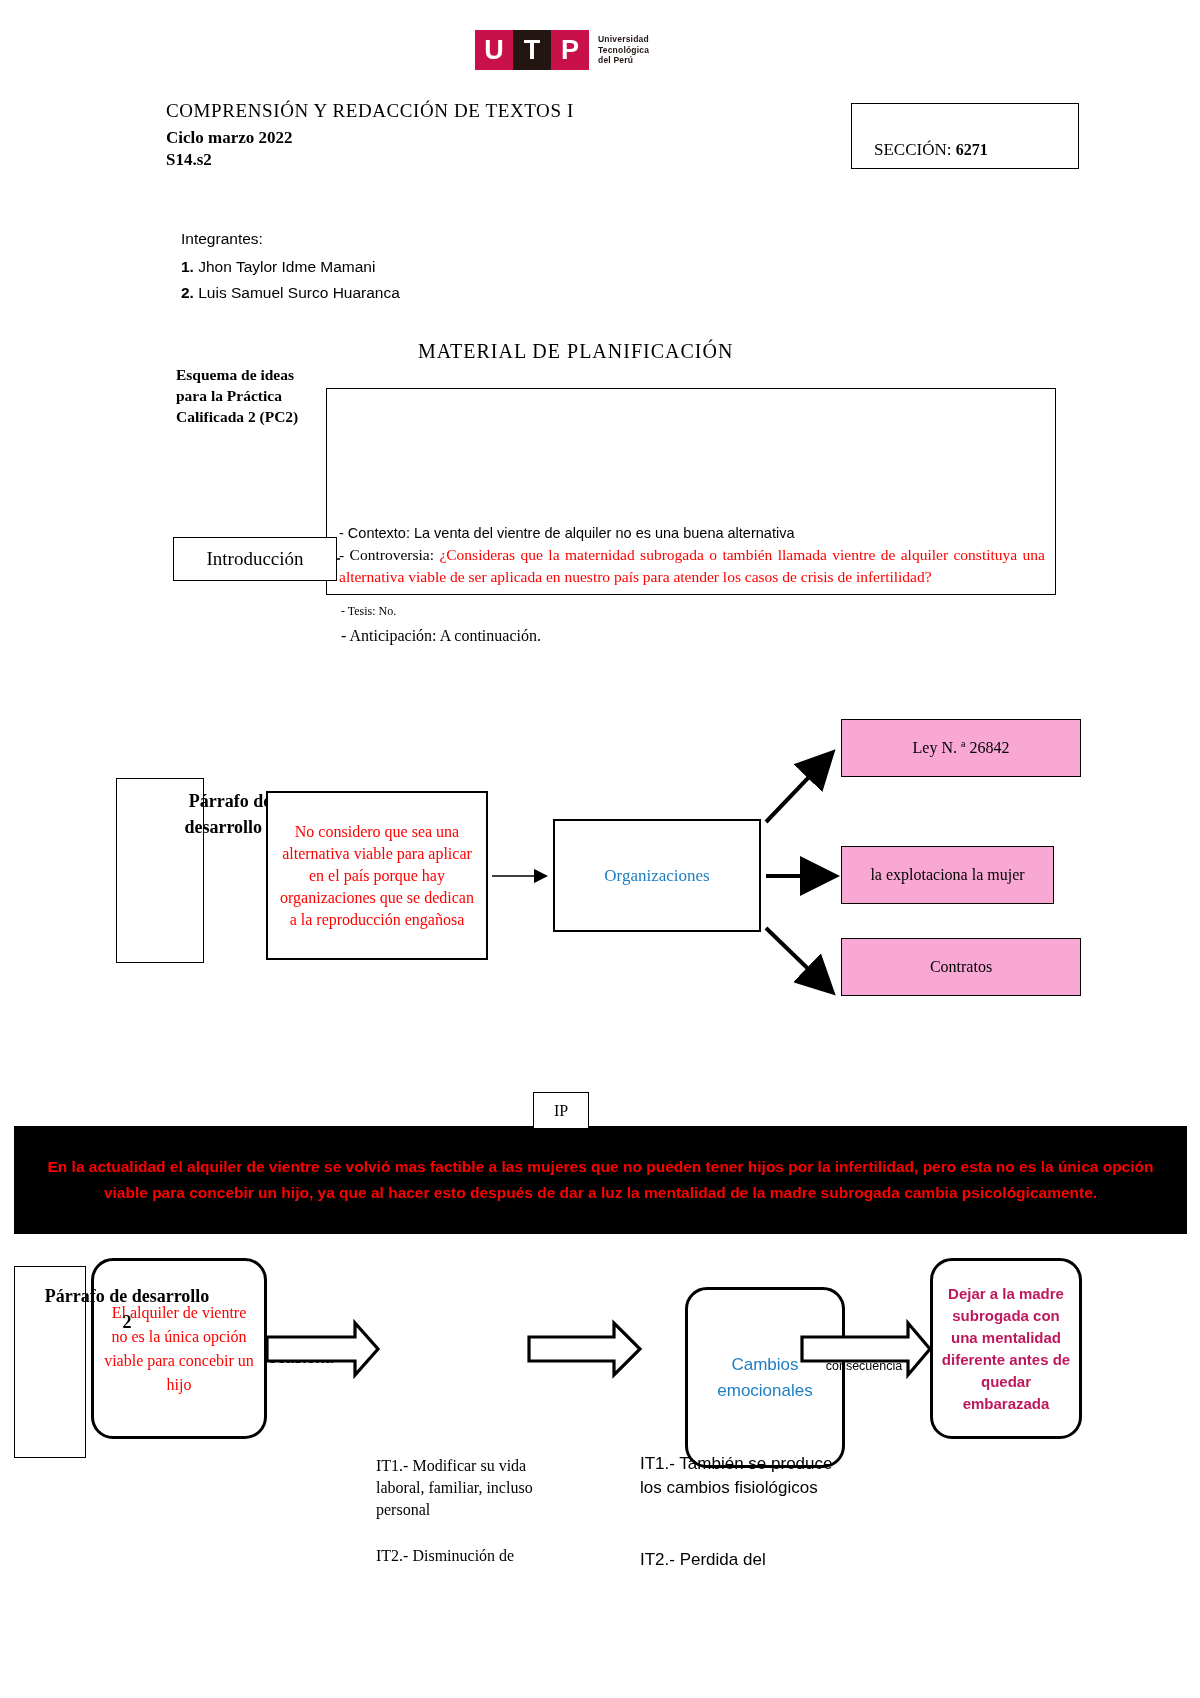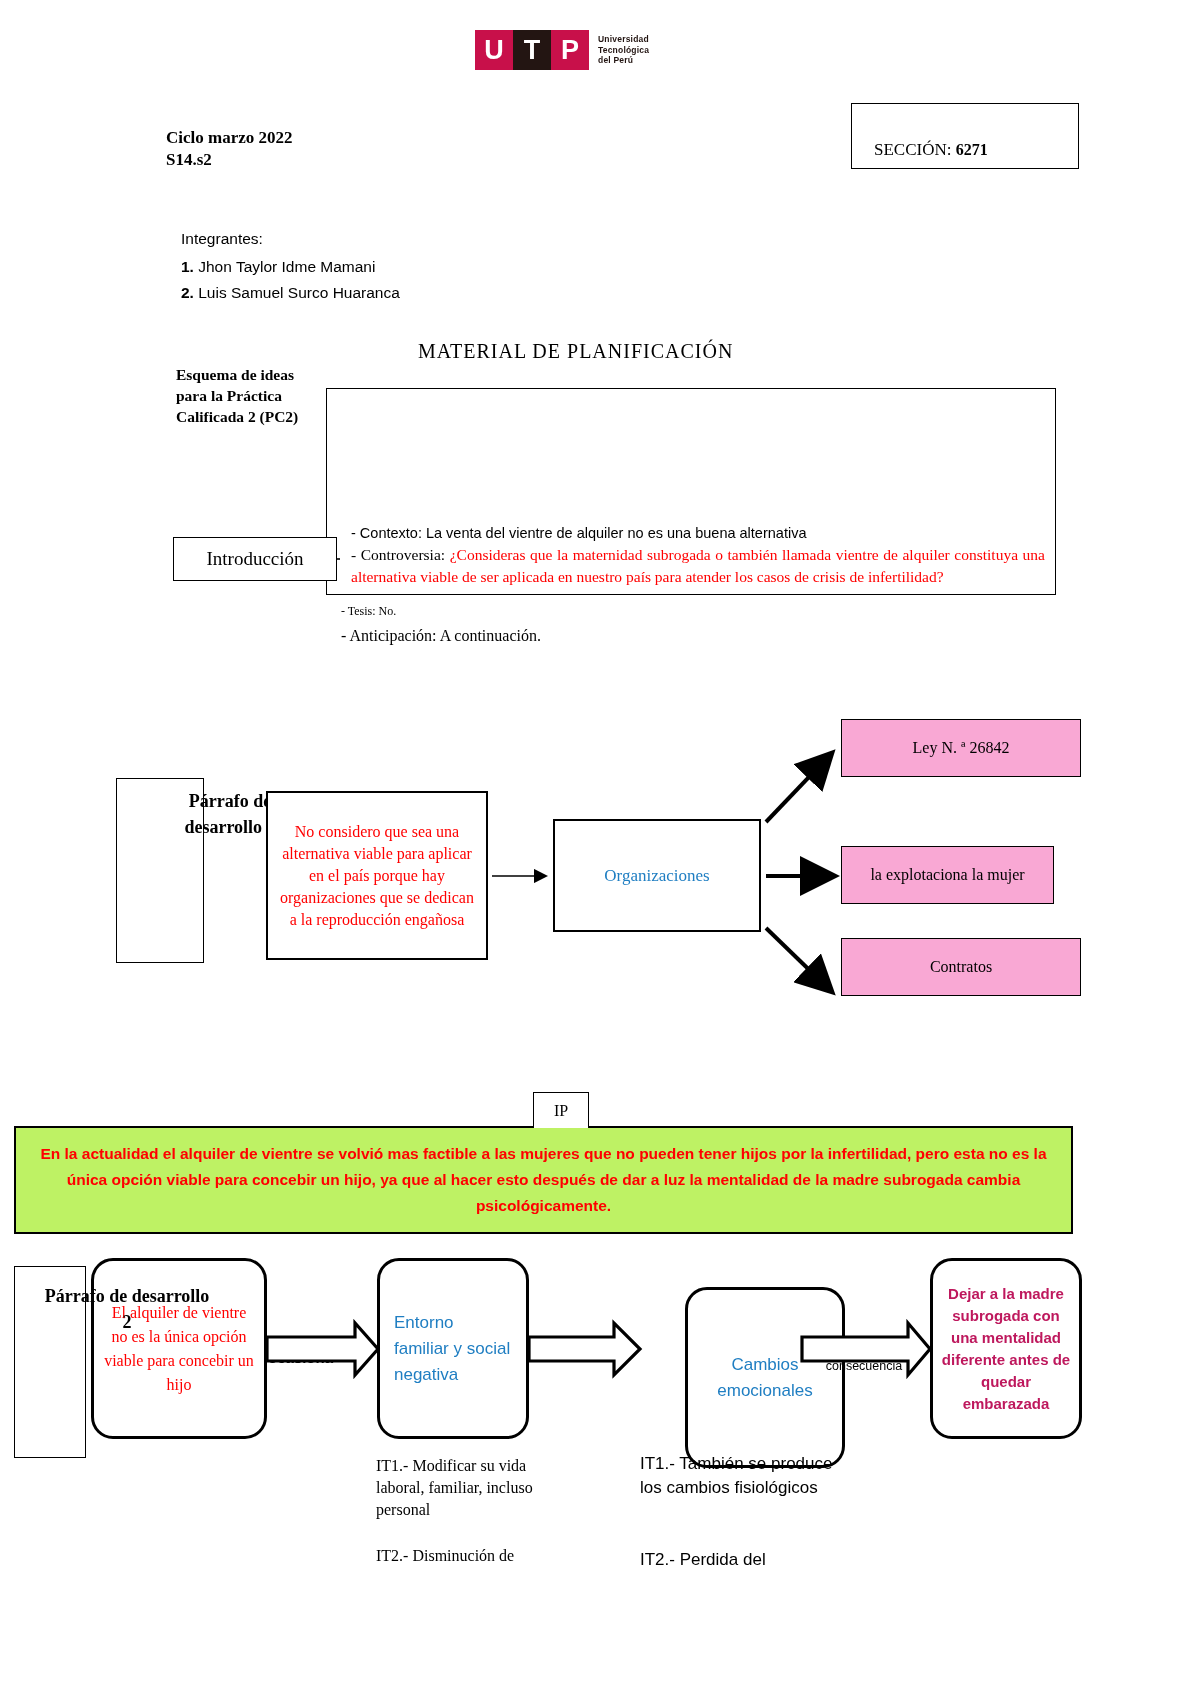--- a/index.html
+++ b/index.html
@@ -116,21 +116,21 @@
 
   
   #intro-box {
     left: 326px; top: 388px;
     width: 730px; height: 207px;
     border: 1.6px solid #000;
     box-sizing: border-box;
   }
   #intro-content {
     position: absolute;
-    left: 24px; right: 10px;
+    left: 12px; right: 10px;
     bottom: 6px;
   }
   #intro-contexto {
     font-family: "Liberation Sans", sans-serif;
     font-size: 14.5px;
     color: #000;
     white-space: nowrap;
     margin-bottom: 3px;
   }
   #intro-controversia {
@@ -231,26 +231,27 @@
     border: 1.5px solid #000;
     border-bottom: none;
     background: #fff;
     box-sizing: border-box;
     display: flex; align-items: center; justify-content: center;
     font-size: 16px;
     z-index: 4;
   }
   #ip-box {
     left: 14px; top: 1126px;
-    width: 1059px; height: 108px;
+    width: 1173px; height: 108px;
     border: 2.4px solid #000;
     box-sizing: border-box;
-    background: #bef264;
+    background: #000000;
     display: flex; align-items: center; justify-content: center;
     z-index: 3;
+    text-decoration: underline;
   }
   #ip-text {
     color: #ff0000;
     font-family: "Liberation Sans", sans-serif;
     font-weight: bold;
     font-size: 15.5px;
     line-height: 26px;
     text-align: center;
     padding: 0 14px;
   }
@@ -378,20 +379,21 @@
     <div class="logo-tiles">
       <div class="logo-tile tile-u">U</div>
       <div class="logo-tile tile-t">T</div>
       <div class="logo-tile tile-p">P</div>
     </div>
     <div id="logo-text" style="white-space:pre-line;">Universidad
 Tecnológica
 del Perú</div>
   </div>
 
+  <div class="abs" id="course-title">COMPRENSIÓN Y REDACCIÓN DE TEXTOS I</div>
   <div class="abs" id="cycle-line">Ciclo marzo 2022</div>
   <div class="abs" id="session-line">S14.s2</div>
 
   <div class="abs" id="section-box">
     <div id="section-text">
       <span>SECCIÓN:</span>
       <span class="num">6271</span>
     </div>
   </div>
 
@@ -442,23 +444,20 @@
   <div class="abs" id="ip-tab">IP</div>
   <div class="abs" id="ip-box">
     <div id="ip-text">En la actualidad el alquiler de vientre se volvió mas factible a las mujeres que no pueden tener hijos por la infertilidad, pero esta no es la única opción viable para concebir un hijo, ya que al hacer esto después de dar a luz la mentalidad de la madre subrogada cambia psicológicamente.</div>
   </div>
 
   <div class="abs" id="p2-outer-box"></div>
   <div class="abs" id="p2-label">Párrafo de desarrollo 2</div>
 
   <div class="abs round-box" id="p2-box1">
     <div class="txt">El alquiler de vientre no es la  única opción viable para concebir un hijo</div>
-  </div>
-  <div class="abs round-box" id="p2-box2">
-    <div class="txt">Entorno familiar y social negativa</div>
   </div>
   <div class="abs round-box" id="p2-box3">
     <div class="txt">Cambios emocionales</div>
   </div>
   <div class="abs round-box" id="p2-box4">
     <div class="txt">Dejar a la madre subrogada con una mentalidad diferente antes de quedar embarazada</div>
   </div>
 
   <div class="abs conn-label" id="conn-1">ocasiona</div>
   <div class="abs conn-label" id="conn-2">provoca</div>

